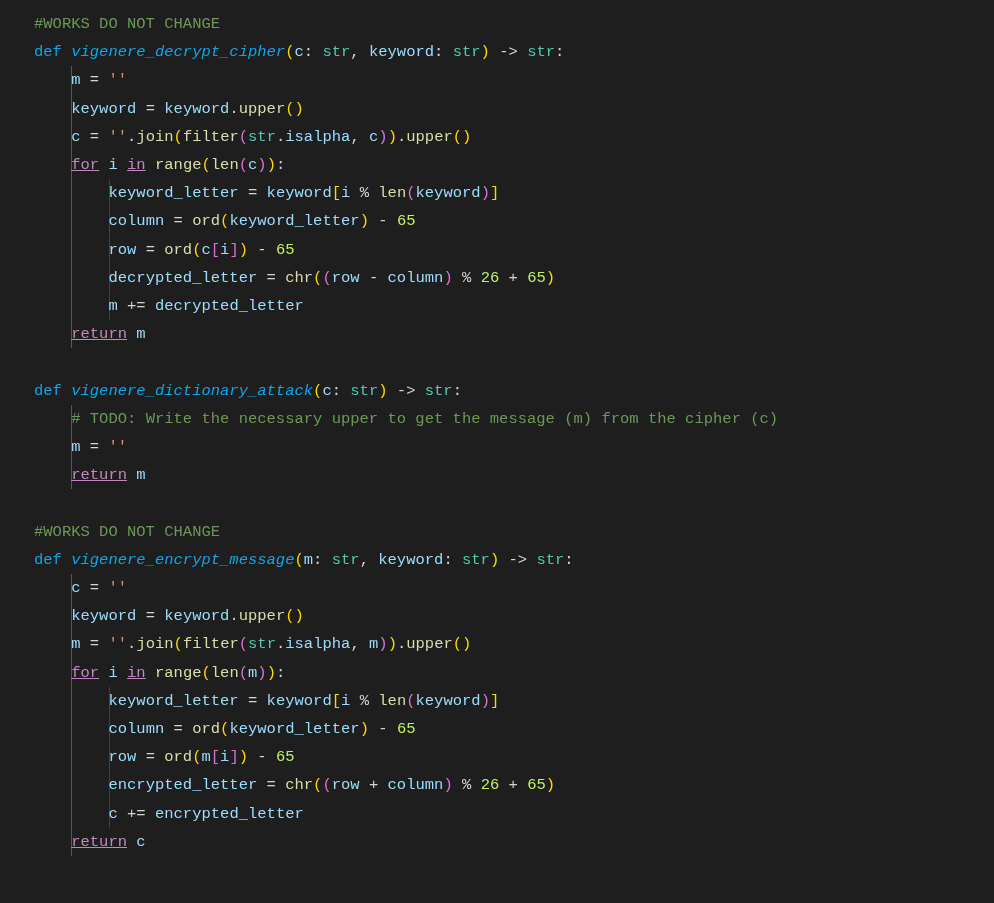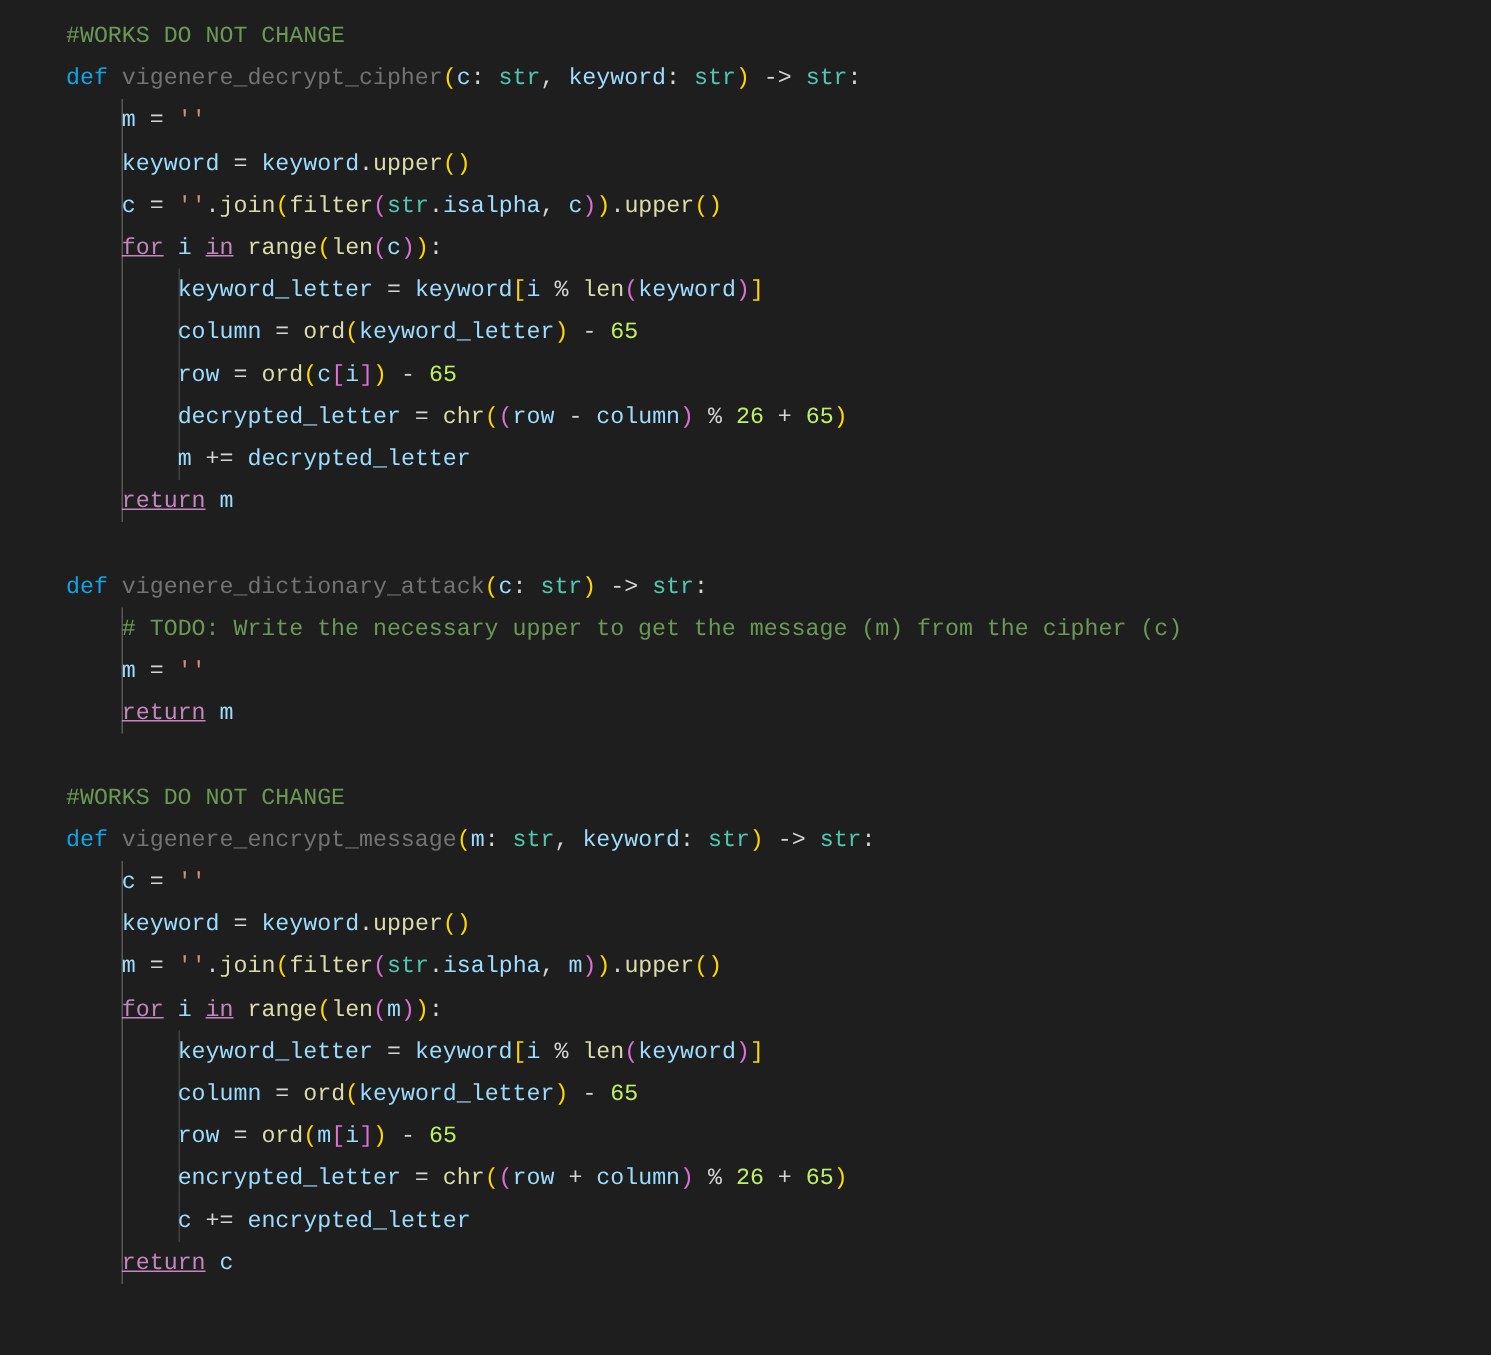--- a/index.html
+++ b/index.html
@@ -13,31 +13,31 @@
     font-size: 15.5px;
     line-height: 1.82;
     color: #d4d4d4;
     padding: 10px 0;
     width: 994px;
     height: 903px;
     overflow: hidden;
   }
   .code-container {
     position: relative;
-    padding-left: 44px;
+    padding-left: 34px;
   }
   .line {
     white-space: pre;
     position: relative;
   }
   
   .comment { color: #6a9955; }
   .keyword { color: #0ea5e9; }
   .keyword-control { color: #c586c0; text-decoration: underline; }
-  .funcname { color: #737373; }
+  .funcname { color: #0ea5e9; font-style: italic; }
   .param { color: #9cdcfe; }
   .type { color: #4ec9b0; }
   .string { color: #ce9178; }
   .number { color: #bef264; }
   .operator { color: #d4d4d4; }
   .punct { color: #d4d4d4; }
   .bracket1 { color: #ffd700; }
   .bracket2 { color: #da70d6; }
   .builtin { color: #dcdcaa; }
   .variable { color: #9cdcfe; }

